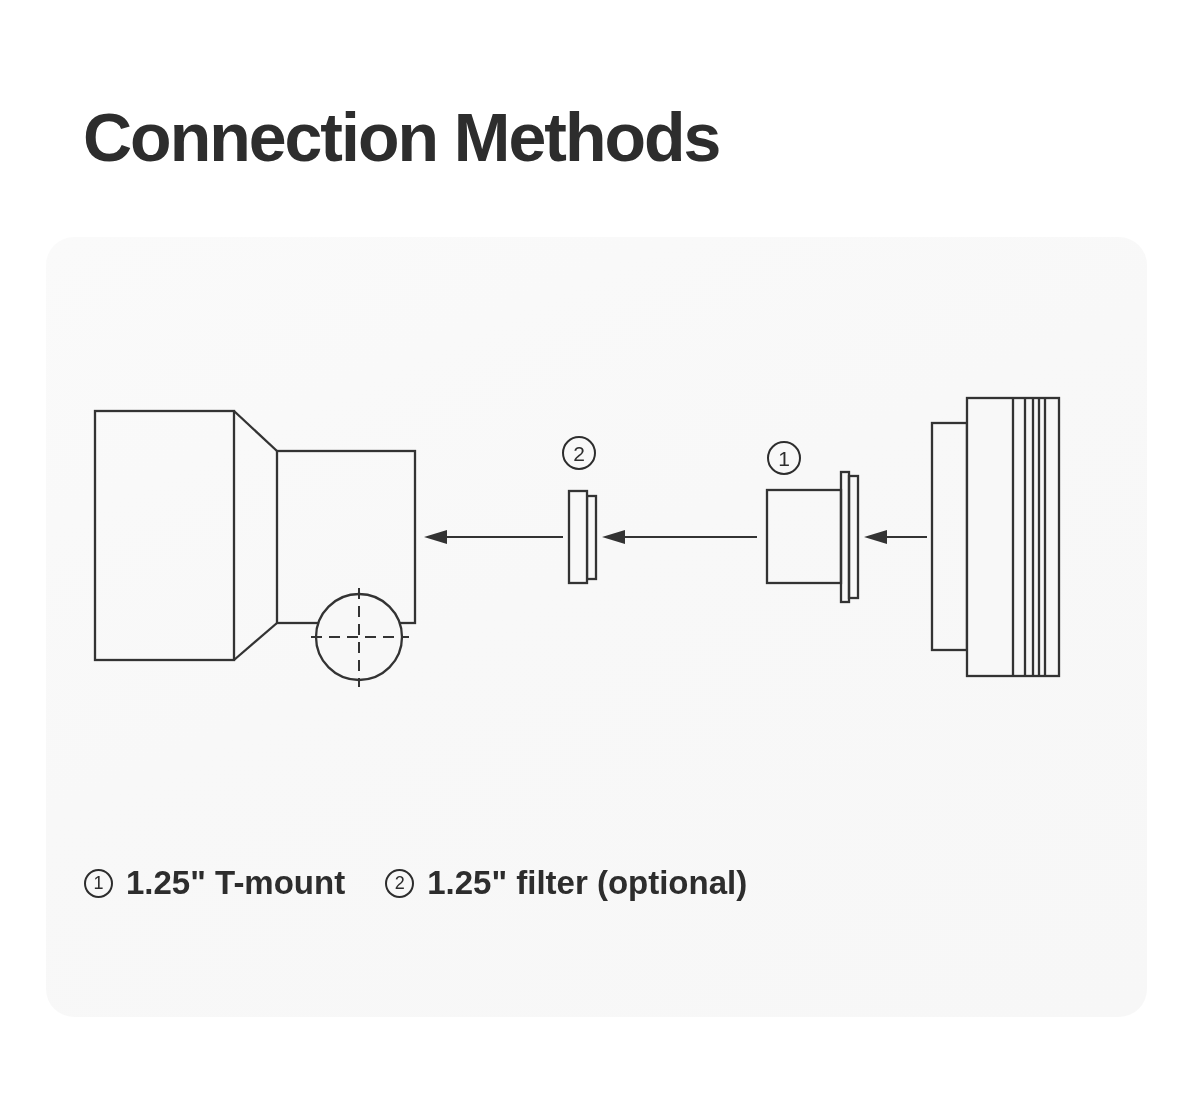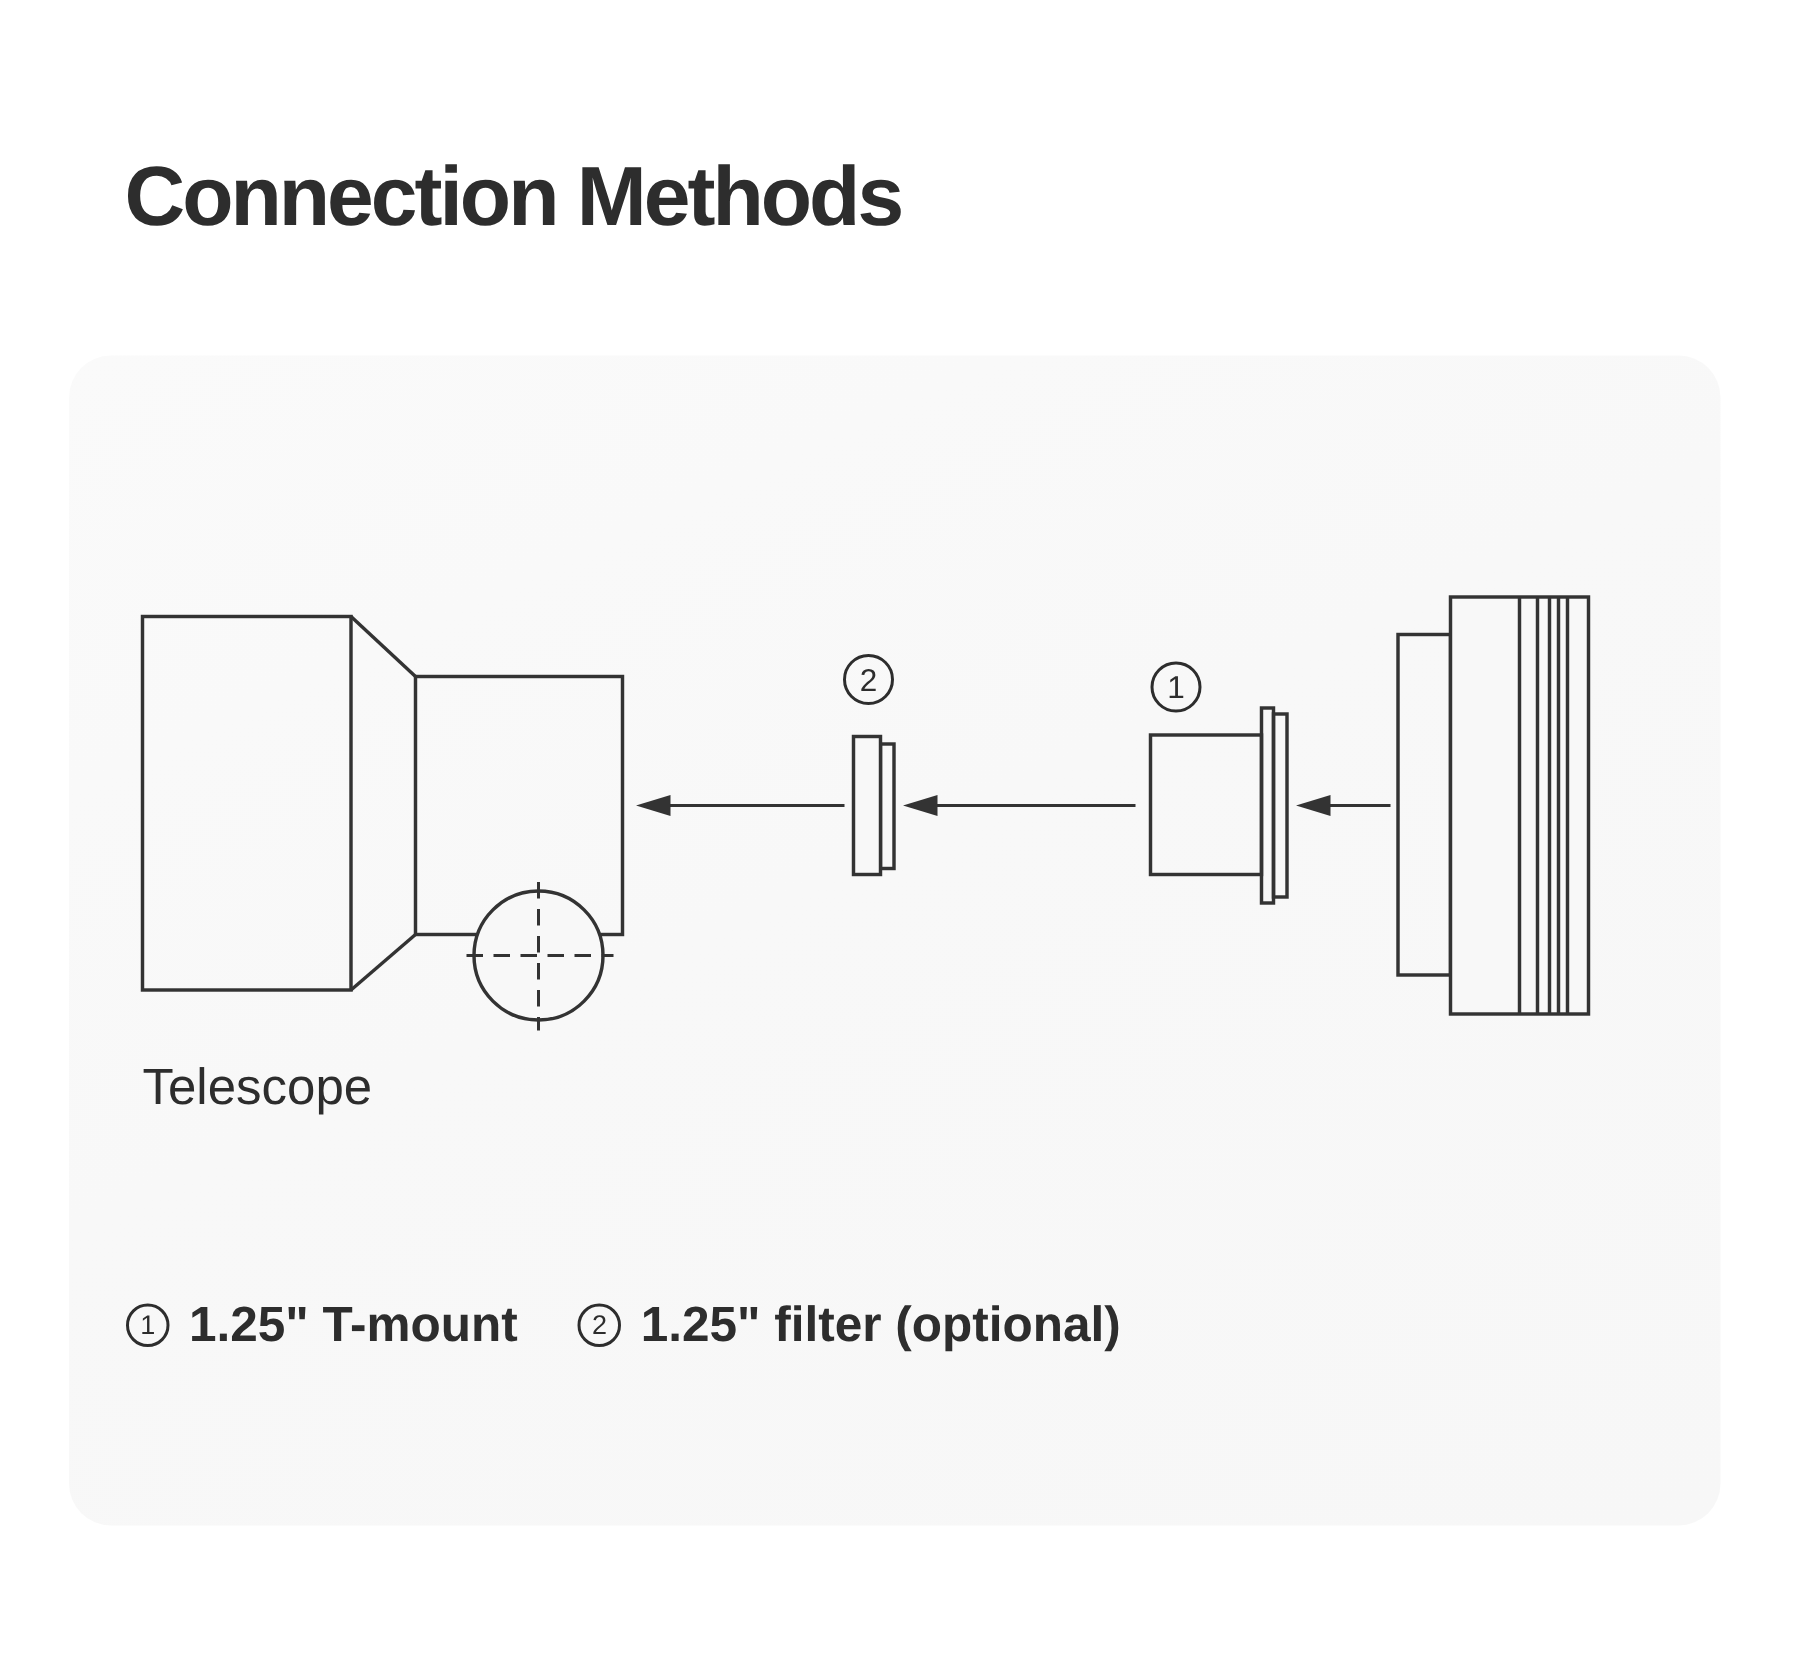--- a/index.html
+++ b/index.html
@@ -2,21 +2,21 @@
 <html><head>
 <meta charset="utf-8">
 <style>
   html,body { margin:0; padding:0; background:#ffffff; }
   .page {
     position:relative; width:1200px; height:1104px; background:#ffffff;
     font-family:"Liberation Sans", sans-serif; overflow:hidden;
   }
   .title {
     position:absolute; left:83px; top:100px; margin:0;
-    font-size:56px; font-weight:700; letter-spacing:-2px;
+    font-size:68px; font-weight:700; letter-spacing:-2px;
     color:#2d2d2d; white-space:nowrap; line-height:1.1;text-align:center;
   }
   .card {
     position:absolute; left:46px; top:237px; width:1101px; height:780px;
     border-radius:28px;
     background:linear-gradient(155deg, #fafafa 0%, #f8f8f8 45%, #f7f7f7 100%);
   }
   .svg-layer { position:absolute; left:0; top:0; width:1200px; height:1104px; }
   .part-label {
     position:absolute; font-size:34px; font-weight:400; color:#2d2d2d; white-space:nowrap;
@@ -103,21 +103,20 @@
       <rect class="stroke" x="932" y="423" width="35" height="227"></rect>
       <rect class="bg-fill" x="967" y="398" width="92" height="278"></rect>
       <line class="stroke" x1="1013" y1="398" x2="1013" y2="676"></line>
       <line class="stroke" x1="1025" y1="398" x2="1025" y2="676"></line>
       <line class="stroke" x1="1033" y1="398" x2="1033" y2="676"></line>
       <line class="stroke" x1="1039" y1="398" x2="1039" y2="676"></line>
       <line class="stroke" x1="1045" y1="398" x2="1045" y2="676"></line>
     </g>
   </svg>
 
-  <div class="part-label label-telescope">Telescope</div>
 
 
   <div class="legend">
     <div class="legend-item">
       <span class="legend-marker">1</span>
       <span class="legend-text">1.25" T-mount</span>
     </div>
     <div class="legend-item">
       <span class="legend-marker">2</span>
       <span class="legend-text">1.25" filter (optional)</span>

